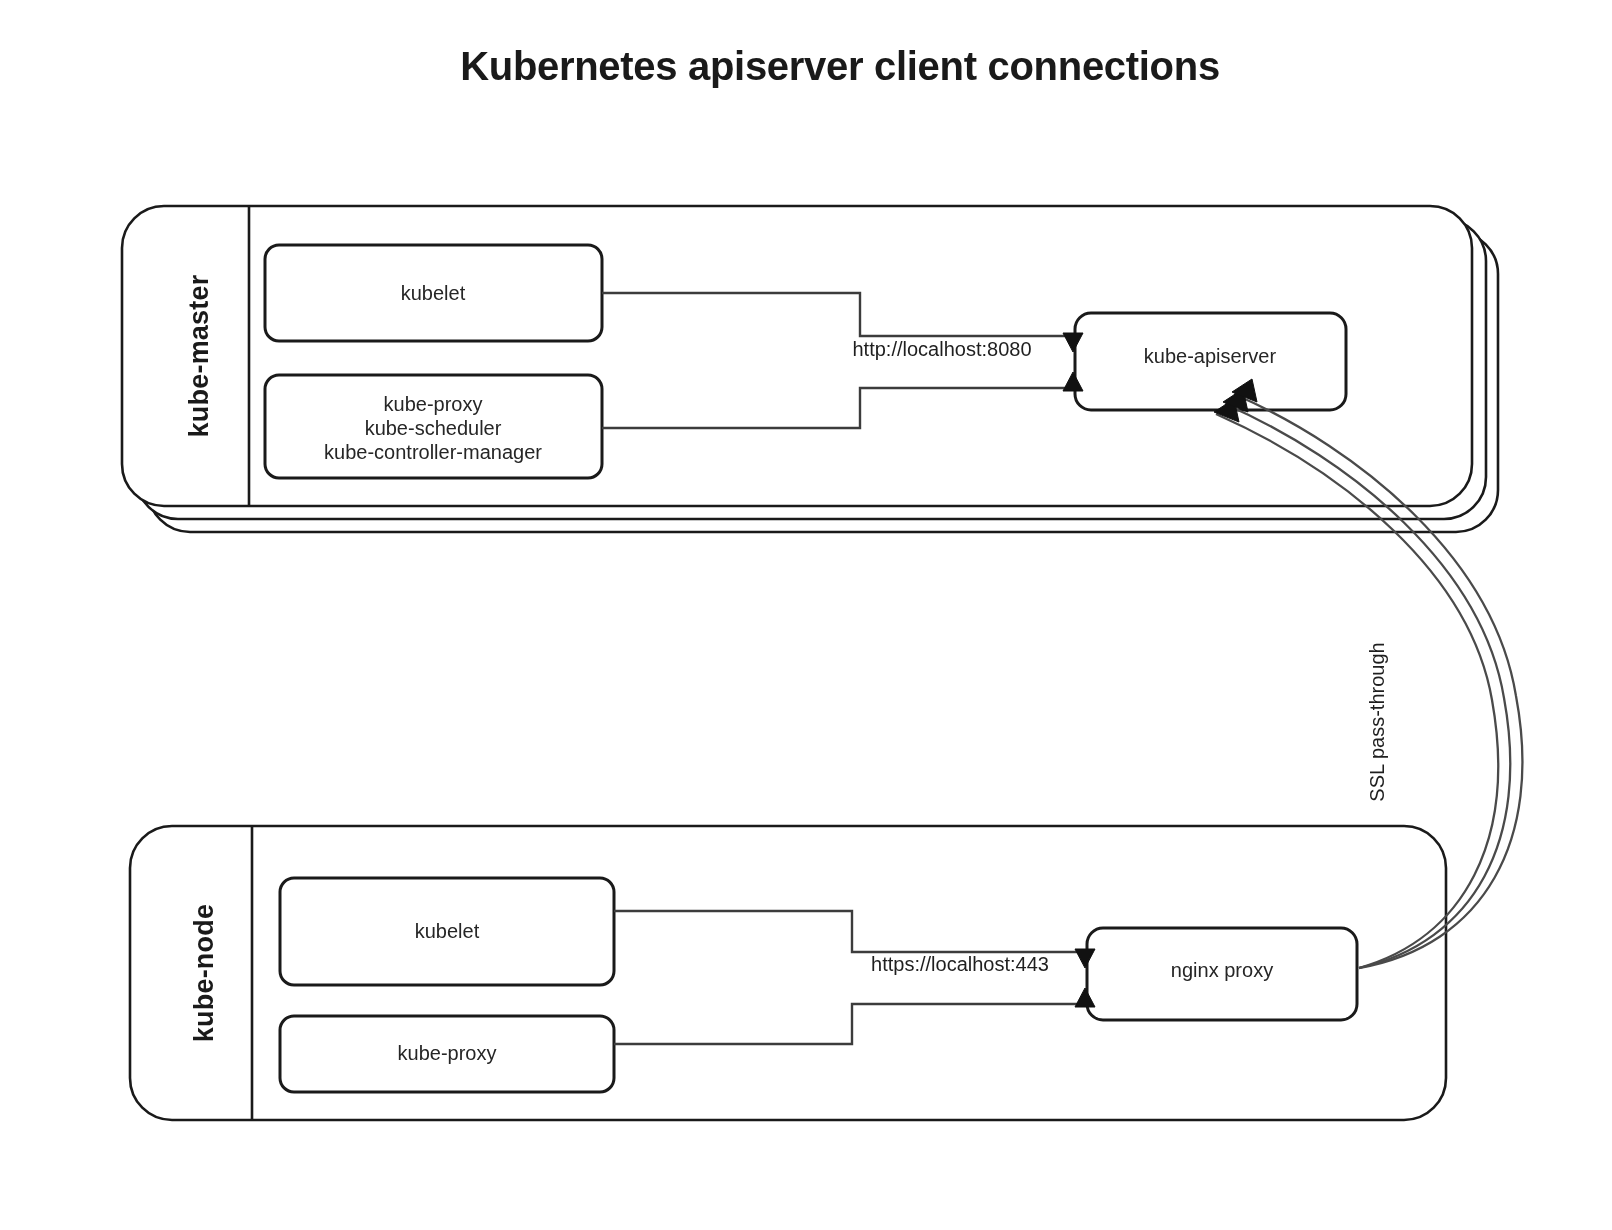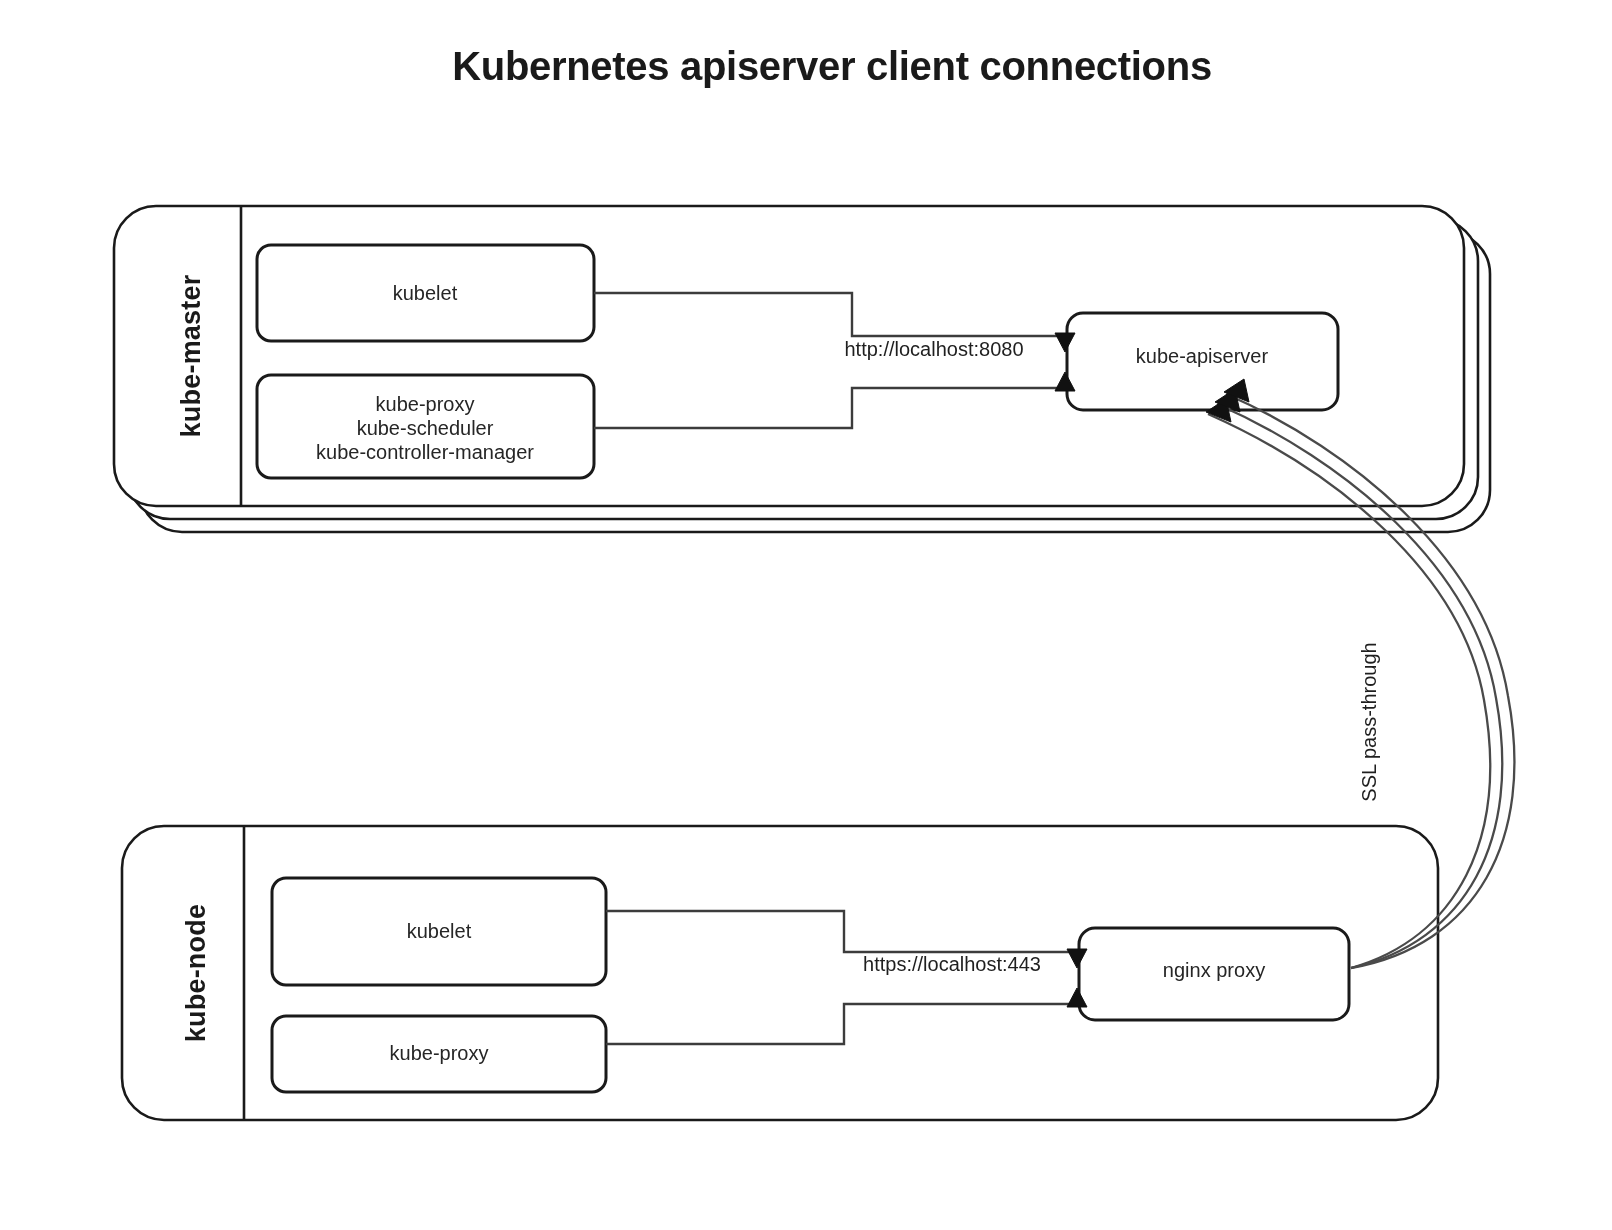--- a/index.html
+++ b/index.html
@@ -9,21 +9,21 @@
   }
   body {
     width: 1612px;
     height: 1230px;
     font-family: "Liberation Sans", sans-serif;
     position: relative;
     overflow: hidden;
   }
   #diagram-root {
     position: absolute;
-    left: 4px;
+    left: 12px;
     top: 0;
     width: 1578px;
     height: 1230px;
   }
   svg { display: block; }
 
   .shape-stroke {
     fill: #ffffff;
     stroke: #1a1a1a;
     stroke-width: 3;

